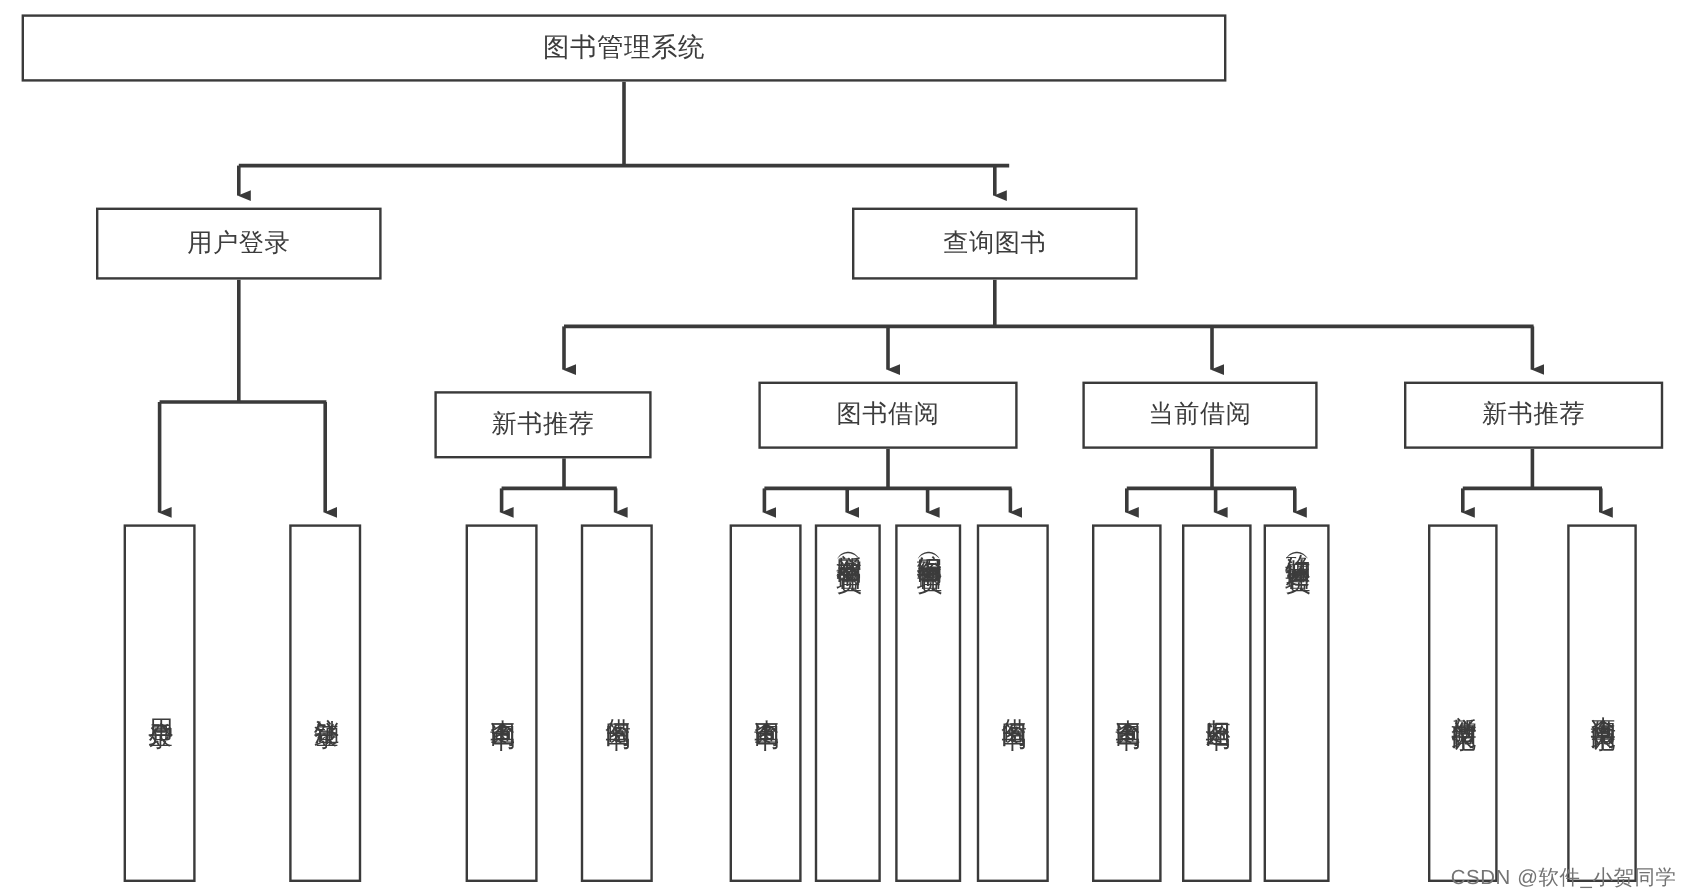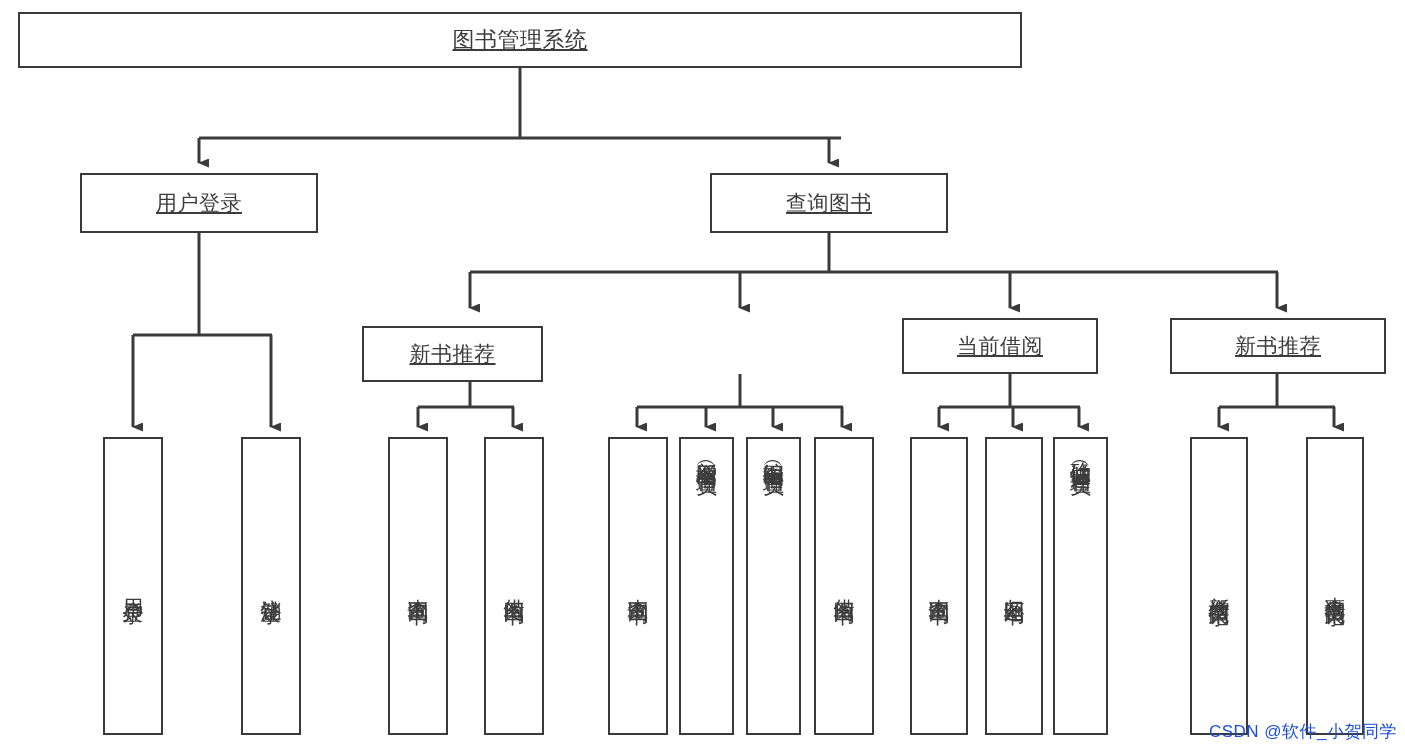--- a/index.html
+++ b/index.html
@@ -37,21 +37,20 @@
   }
   .node .label {
     display: block;
     text-align: center;
     line-height: 1.15;
     color: #3c3c3c;
   }
   .node.horiz .label {
     font-size: 21px;
     letter-spacing: 0.5px;
-    text-decoration: underline;
   }
   .node.root .label {
     font-size: 22px;
   }
   .node.vert {
     align-items: flex-start;
     padding-top: 6px;
   }
   .node.vert .label {
     writing-mode: vertical-rl;
@@ -66,21 +65,21 @@
   }
   .node.vert.center-text {
     align-items: center;
     padding-top: 0;
   }
   #watermark {
     position: absolute;
     right: 8px;
     bottom: 4px;
     font-size: 17px;
-    color: #1d4ed8;
+    color: #737373;
     letter-spacing: 0.5px;
     user-select: none;
   }
 </style>
 </head>
 <body>
 
 <div id="canvas">
 
   <svg id="wires" viewBox="0 0 1405 747" width="1405" height="747" xmlns="http://www.w3.org/2000/svg">
@@ -140,20 +139,23 @@
   <div class="node horiz" style="left:80px; top:173px; width:238px; height:60px;">
     <span class="label">用户登录</span>
   </div>
   <div class="node horiz" style="left:710px; top:173px; width:238px; height:60px;">
     <span class="label">查询图书</span>
   </div>
 
   <div class="node horiz" style="left:362px; top:326px; width:181px; height:56px;">
     <span class="label">新书推荐</span>
   </div>
+  <div class="node horiz" style="left:632px; top:318px; width:216px; height:56px;">
+    <span class="label">图书借阅</span>
+  </div>
   <div class="node horiz" style="left:902px; top:318px; width:196px; height:56px;">
     <span class="label">当前借阅</span>
   </div>
   <div class="node horiz" style="left:1170px; top:318px; width:216px; height:56px;">
     <span class="label">新书推荐</span>
   </div>
 
   <div class="node vert center-text" style="left:103px; top:437px; width:60px; height:298px;">
     <span class="label">用户登录</span>
   </div>

